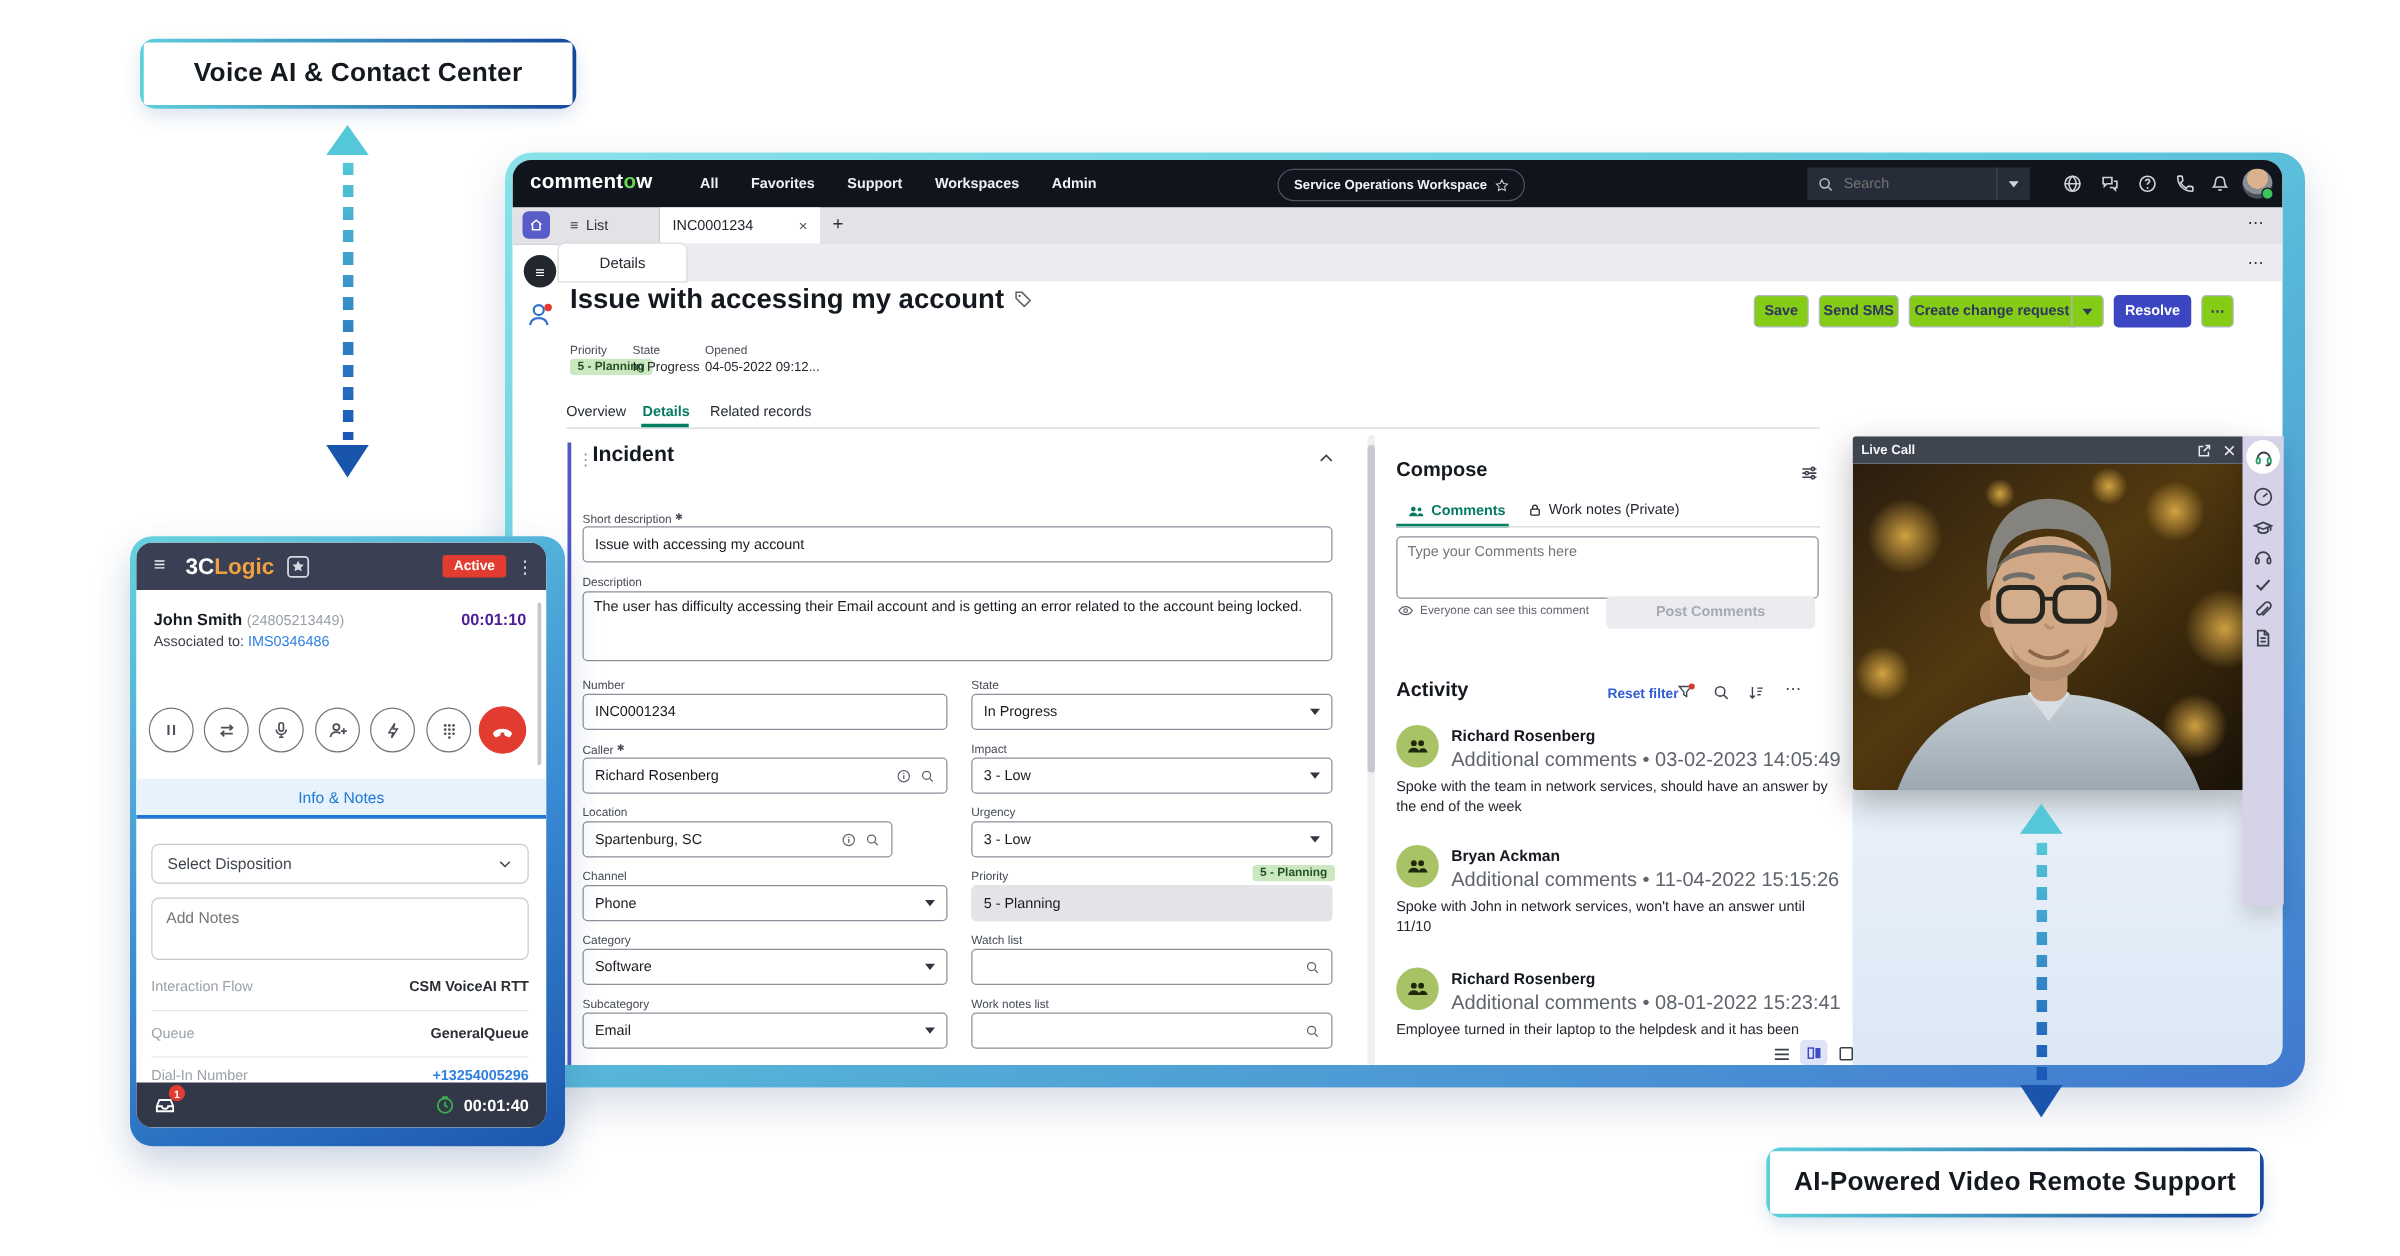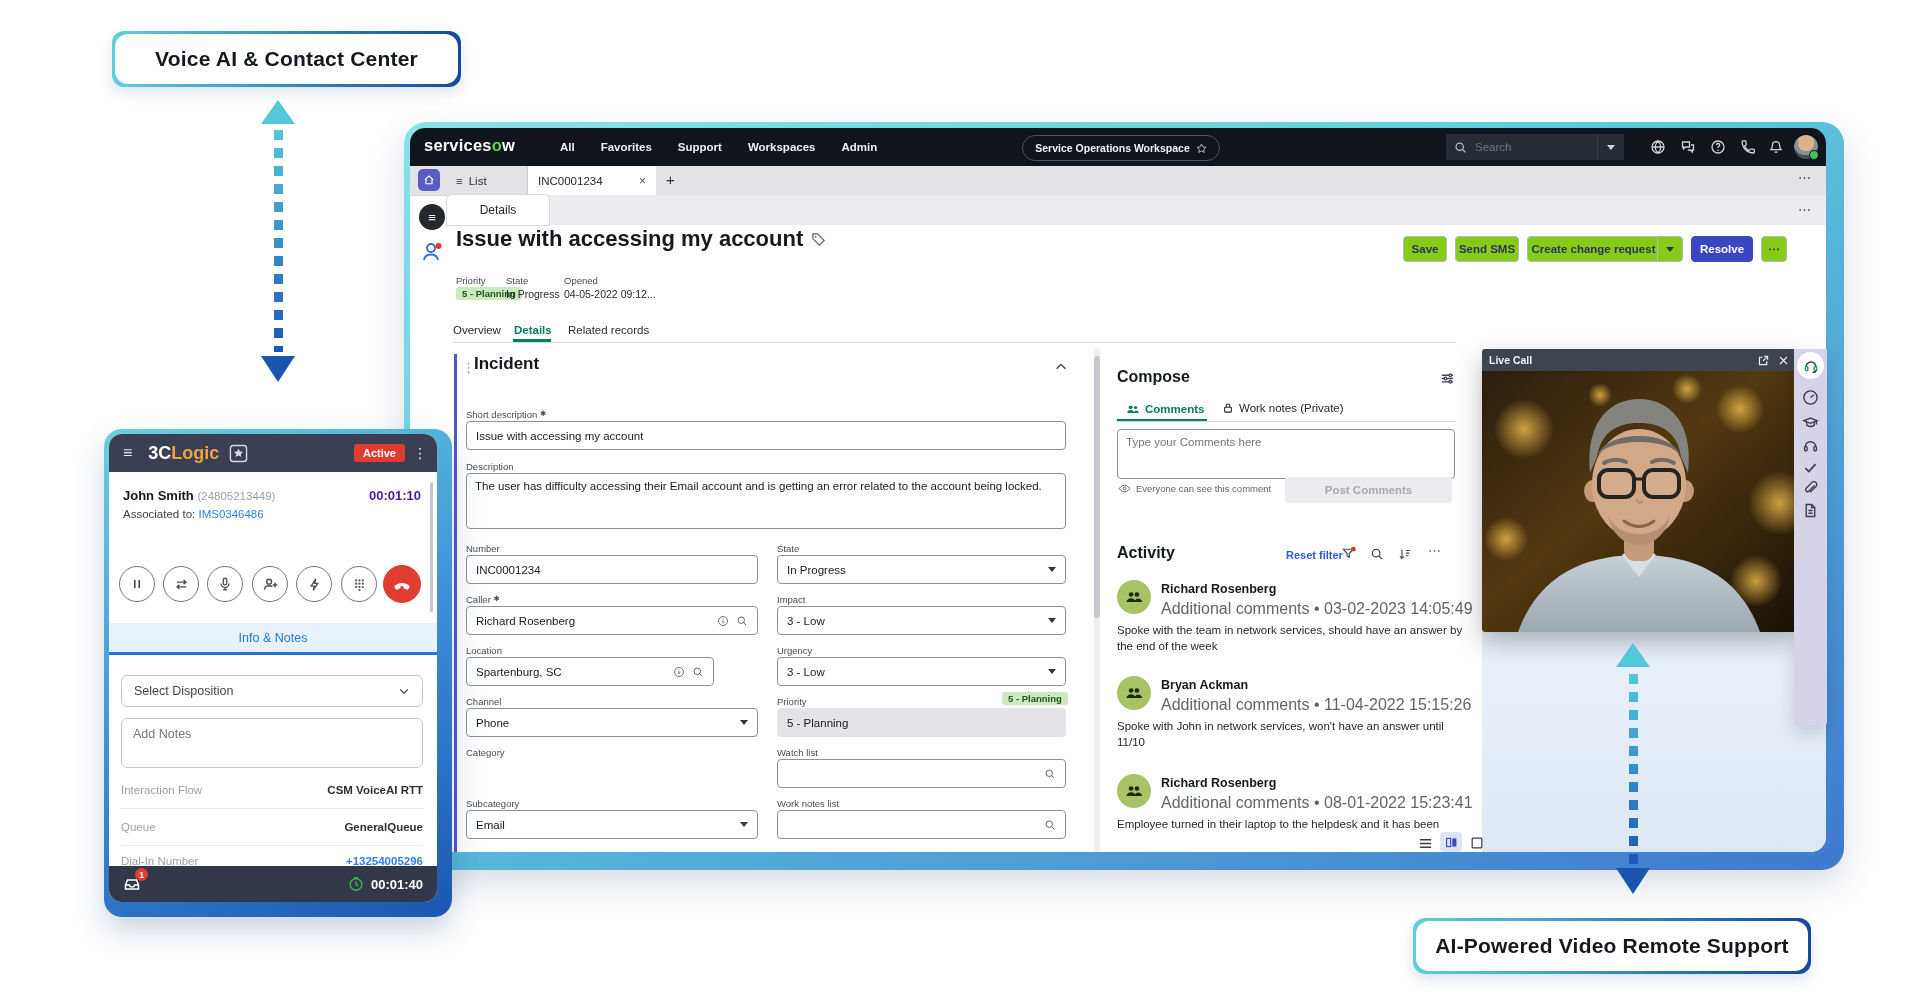--- a/index.html
+++ b/index.html
@@ -3,21 +3,21 @@
 <meta charset="utf-8">
 <style>
   html,body{margin:0;padding:0;background:#fff}
   body{font-family:"Liberation Sans",sans-serif;-webkit-font-smoothing:antialiased}
   .canvas{position:relative;width:1920px;height:1005px;background:#fff;overflow:hidden}
   .abs{position:absolute}
   svg{display:block}
 
   
   .callout{position:absolute;border-radius:12px;padding:3px;background:linear-gradient(90deg,#5ed0dc,#15489c);box-shadow:0 6px 14px rgba(21,72,156,.15)}
-  .callout-inner{background:#fff;border-radius:13px;height:100%;display:flex;align-items:center;justify-content:center;font-weight:700;color:#14181f;letter-spacing:.2px}
+  .callout-inner{background:#fff;border-radius:3px;height:100%;display:flex;align-items:center;justify-content:center;font-weight:700;color:#14181f;letter-spacing:.2px}
   .arrow-head{position:absolute;width:0;height:0}
   .dash-line{position:absolute;width:9px;background:linear-gradient(180deg,#54c7d8,#1a57b8);
     -webkit-mask-image:repeating-linear-gradient(180deg,#000 0 10px,transparent 10px 18px);
     mask-image:repeating-linear-gradient(180deg,#000 0 10px,transparent 10px 18px)}
 
   
   .sn-frame{position:absolute;left:404px;top:122px;width:1428px;height:736px;border-radius:22px;padding:6px;
     background:linear-gradient(155deg,#8ae2ea 0%,#5fc9dc 40%,#4079cf 100%);box-shadow:0 14px 34px rgba(30,60,110,.18)}
   .sn-inner{position:relative;width:1416px;height:724px;background:#fff;border-radius:15px;overflow:hidden}
   .sn-header{position:absolute;left:0;top:0;width:1416px;height:38px;background:#10141d}
@@ -64,21 +64,21 @@
   </div>
 
   <div class="arrow-head" style="left:261px;top:100px;border-left:17px solid transparent;border-right:17px solid transparent;border-bottom:24px solid #54c7d8"></div>
   <div class="dash-line" style="left:274px;top:130px;height:222px"></div>
   <div class="arrow-head" style="left:261px;top:356px;border-left:17px solid transparent;border-right:17px solid transparent;border-top:26px solid #1a55ad"></div>
 
   <div class="sn-frame">
     <div class="sn-inner">
 
       <div class="sn-header">
-        <div class="abs" style="left:14px;top:8px;font-size:16.5px;font-weight:700;color:#fff;letter-spacing:.2px"><span>services</span><span style="color:#62d84e">o</span><span>w</span></div>
+        <div class="abs" style="left:14px;top:8px;font-size:16.5px;font-weight:700;color:#fff;letter-spacing:.2px"><span>comment</span><span style="color:#62d84e">o</span><span>w</span></div>
         <div class="sn-nav">
           <span>All</span>
           <span>Favorites</span>
           <span>Support</span>
           <span>Workspaces</span>
           <span>Admin</span>
         </div>
         <div class="pill">
           <span>Service Operations Workspace</span>
           <svg width="11" height="11" viewBox="0 0 16 16">
@@ -227,20 +227,24 @@
           </svg>
       </div>
 
       <div class="flabel" style="left:56px;top:568px">Channel</div>
       <div class="ctl" style="left:56px;top:580px;width:292px">
           <input value="Phone" style="">
           <span class="caret"></span>
         </div>
 
       <div class="flabel" style="left:56px;top:619px">Category</div>
+      <div class="ctl" style="left:56px;top:631px;width:292px">
+          <input value="Software" style="">
+          <span class="caret"></span>
+        </div>
 
       <div class="flabel" style="left:56px;top:670px">Subcategory</div>
       <div class="ctl" style="left:56px;top:682px;width:292px">
           <input value="Email" style="">
           <span class="caret"></span>
         </div>
 
       <div class="flabel" style="left:367px;top:415px">State</div>
       <div class="ctl" style="left:367px;top:427px;width:289px">
           <input value="In Progress" style="">

